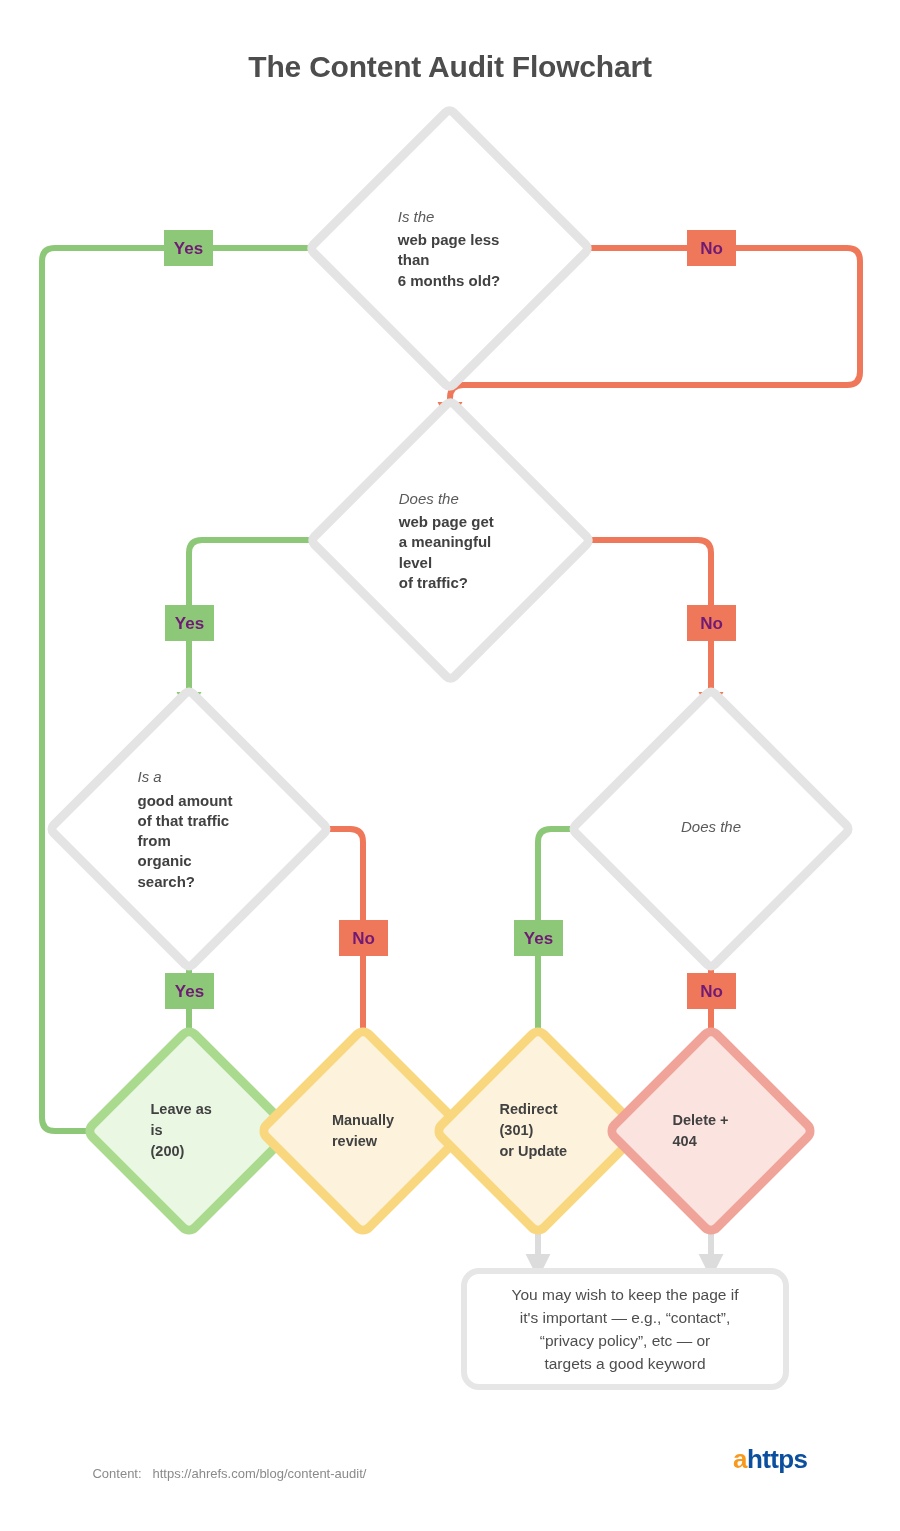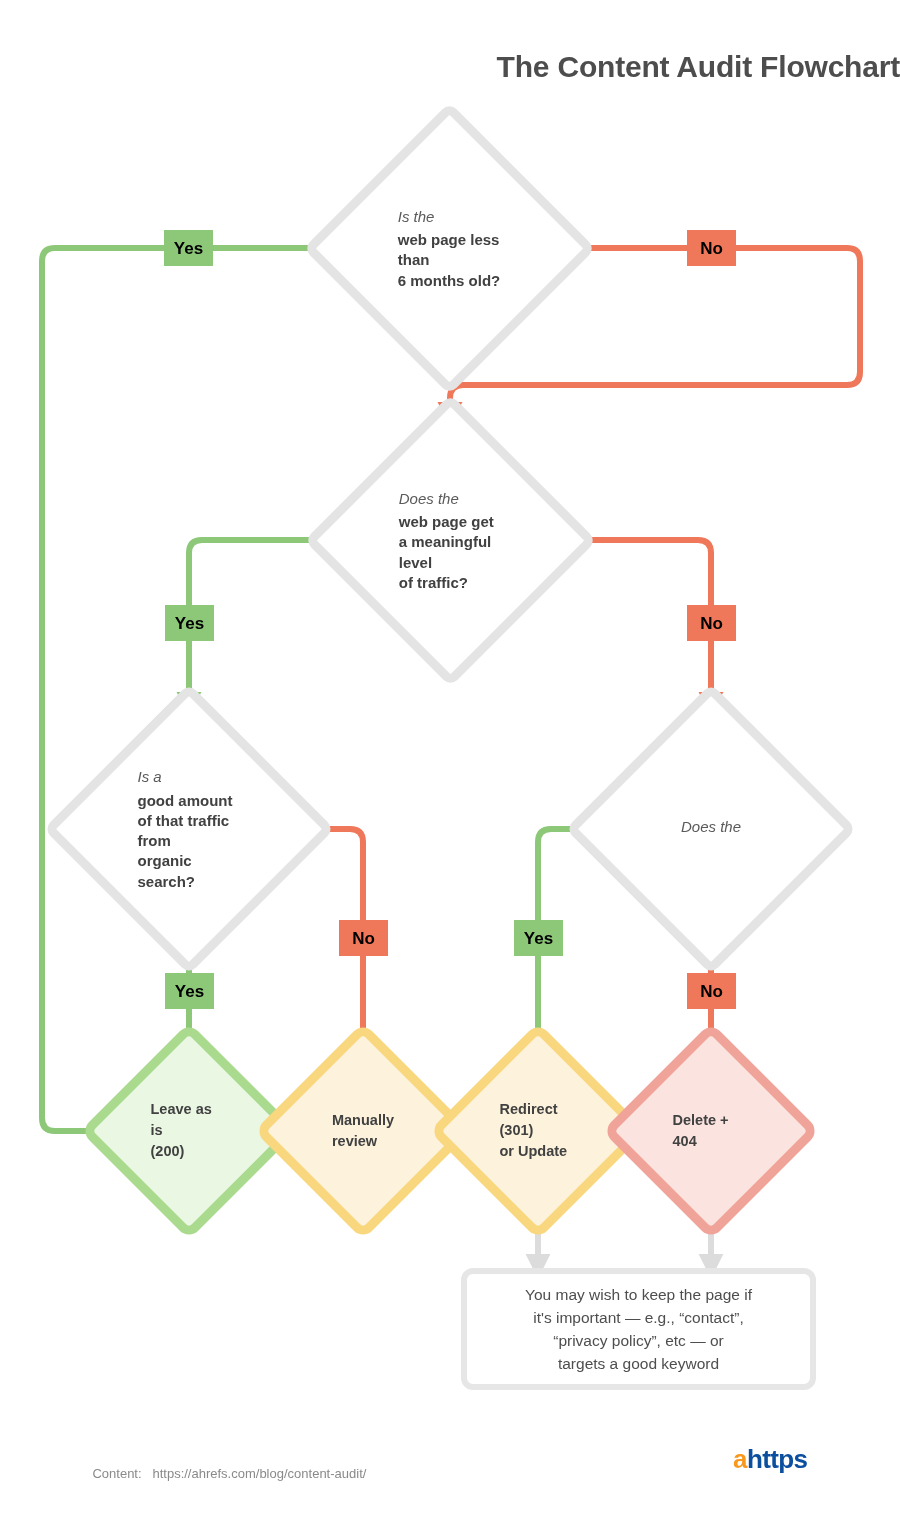--- a/index.html
+++ b/index.html
@@ -28,21 +28,21 @@
     height: 1531px;
     pointer-events: none;
   }
 
   
   .title {
     position: absolute;
     left: 0;
     top: 50px;
     width: 900px;
-    text-align: right;
+    text-align: center;
     font-size: 30px;
     font-weight: bold;
     color: #4d4d4d;
     letter-spacing: -0.2px;
   }
 
   
   .diamond-wrap {
     position: absolute;
   }
@@ -95,21 +95,21 @@
     font-size: 14.5px;
     font-weight: bold;
     color: #414141;
     line-height: 1.45;
     display: block;
   }
 
   
   .chip {
     position: absolute;
-    color: #000000;
+    color: #701a75;
     font-size: 17px;
     font-weight: bold;
     display: flex;
     align-items: center;
     justify-content: center;
     z-index: 6;
     line-height: 1;
   }
   .chip-yes { background: #8dc878; }
   .chip-no  { background: #f0785a; }
@@ -275,21 +275,21 @@
   <div class="chip chip-no" style="left:687px; top:605px; width:49px; height:36px;">No</div>
 
   <div class="chip chip-yes" style="left:165px; top:973px; width:49px; height:36px;">Yes</div>
 
   <div class="chip chip-no" style="left:339px; top:920px; width:49px; height:36px;">No</div>
 
   <div class="chip chip-yes" style="left:514px; top:920px; width:49px; height:36px;">Yes</div>
 
   <div class="chip chip-no" style="left:687px; top:973px; width:49px; height:36px;">No</div>
 
-  <div class="note-box" style="left:461px; top:1268px; width:355px; height:122px;">
+  <div class="note-box" style="left:461px; top:1268px; width:328px; height:122px;border-radius:18px;">
     <div class="note-text">You may wish to keep the page if
 it's important  — e.g., “contact”,
 “privacy policy”, etc — or
 targets a good keyword</div>
   </div>
 
   <div class="source">
     <span>Content:</span><span>&nbsp;&nbsp; </span><span>https://ahrefs.com/blog/content-audit/</span>
   </div>
 

